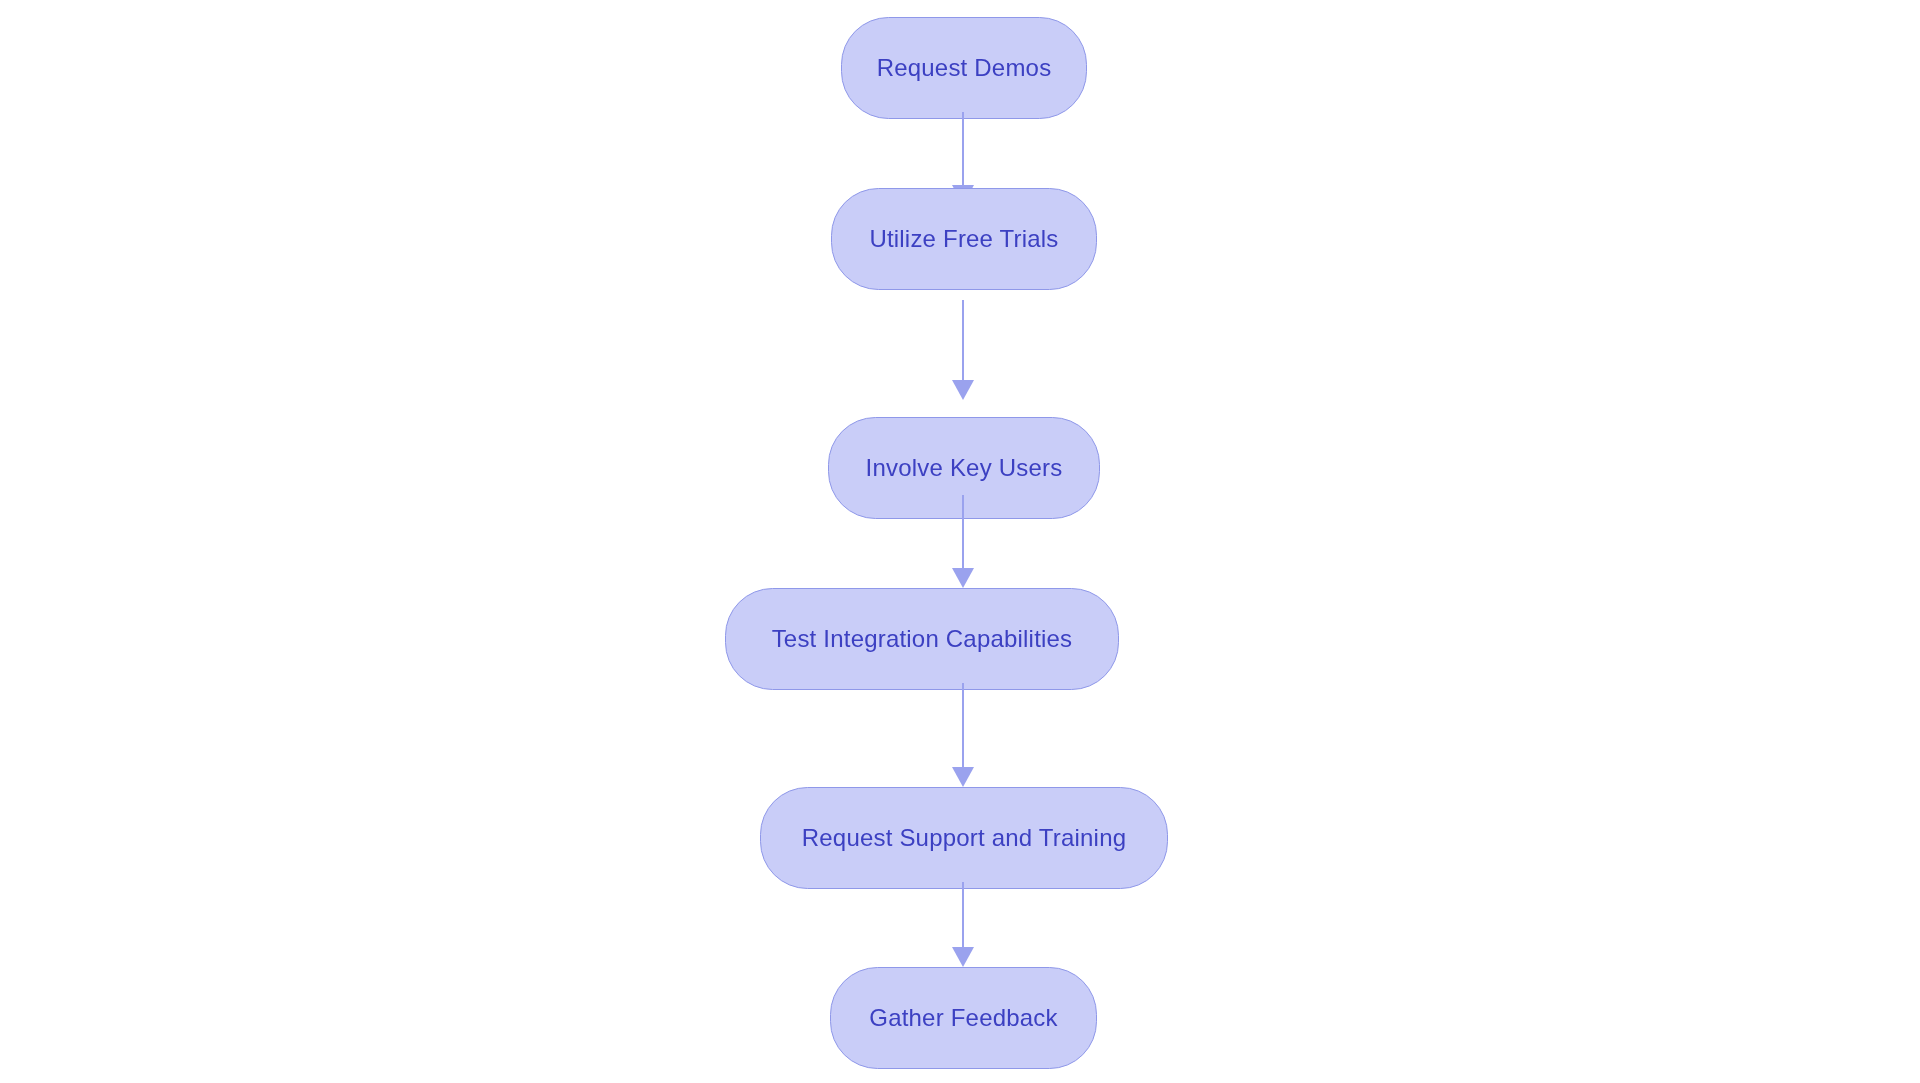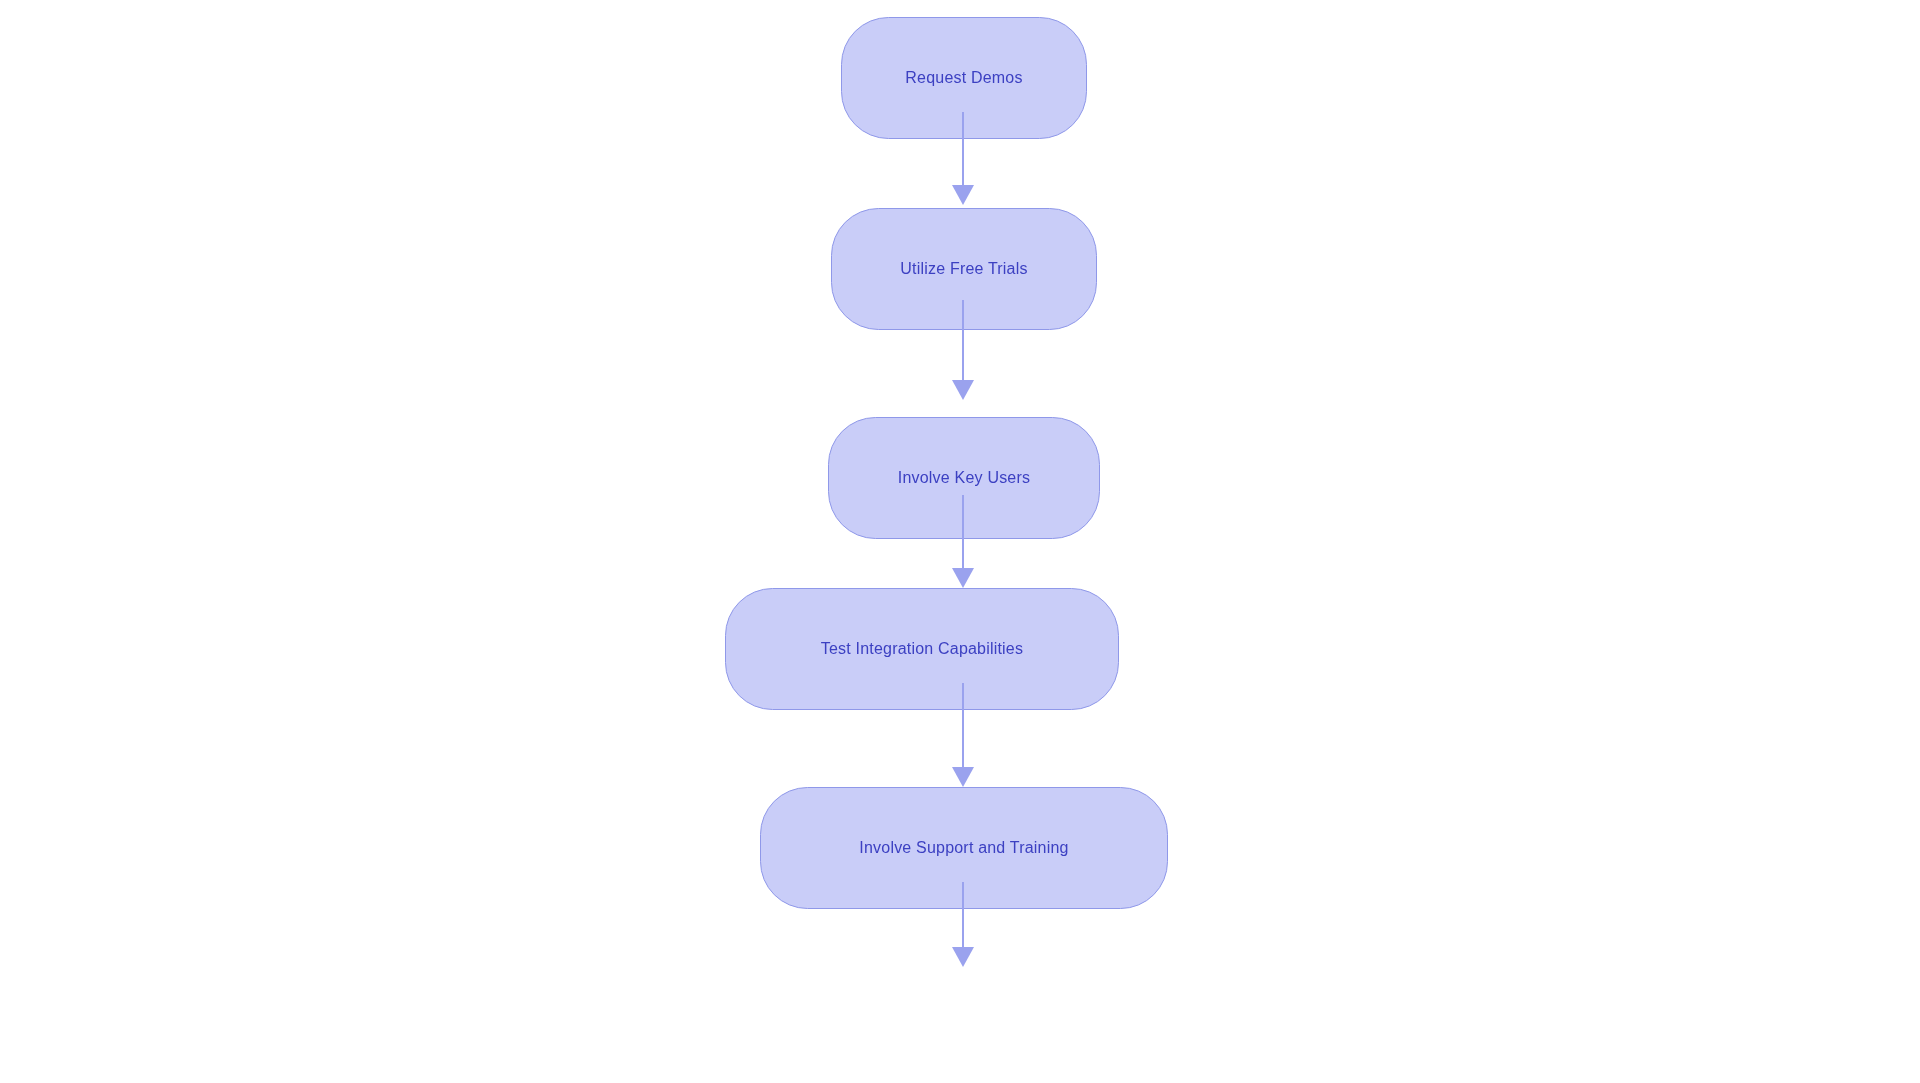--- a/index.html
+++ b/index.html
@@ -16,34 +16,34 @@
     overflow: hidden;
     font-family: "Liberation Sans", sans-serif;
   }
   .canvas {
     position: relative;
     width: 1920px; height: 1083px;
     background: var(--page-bg);
   }
   .node {
     position: absolute;
-    height: 122px;
+    height: 102px;
     border-radius: 47.5px;
     background: var(--node-fill);
     border: 1.5px solid var(--node-border);
     display: flex;
     align-items: center;
     justify-content: center;
     color: var(--text-color);
-    font-size: 16px;
+    font-size: 24px;
     letter-spacing: 0.2px;
     white-space: nowrap;
   }
   .n1 { top: 17px;  left: 841px; width: 246px; }
-  .n2 { top: 208px; left: 831px; width: 266px; }
+  .n2 { top: 188px; left: 831px; width: 266px; }
   .n3 { top: 400px; left: 828px; width: 272px; margin-top: 17px; }
   .n4 { top: 588px; left: 725px; width: 394px; }
   .n5 { top: 787px; left: 760px; width: 408px; }
   .n6 { top: 967px; left: 830px; width: 267px; }
 
   .arrow { position: absolute; left: 963px; width: 0; }
   .a1 { top: 112px;  height: 93px;  }
   .a2 { top: 300px;  height: 100px; }
   .a3 { top: 495px;  height: 93px;  }
   .a4 { top: 683px;  height: 104px; }
@@ -98,22 +98,25 @@
   <div class="node n4">
     <span>Test Integration Capabilities</span>
   </div>
 
   <div class="arrow a4">
     <div class="arrow-line"></div>
     <div class="arrow-head"></div>
   </div>
 
   <div class="node n5">
-    <span>Involve Support and Training</span>
+    <span>Request Support and Training</span>
   </div>
 
   <div class="arrow a5">
     <div class="arrow-line"></div>
     <div class="arrow-head"></div>
   </div>
 
+  <div class="node n6">
+    <span>Gather Feedback</span>
+  </div>
 
 </div>
 
 </body></html>

